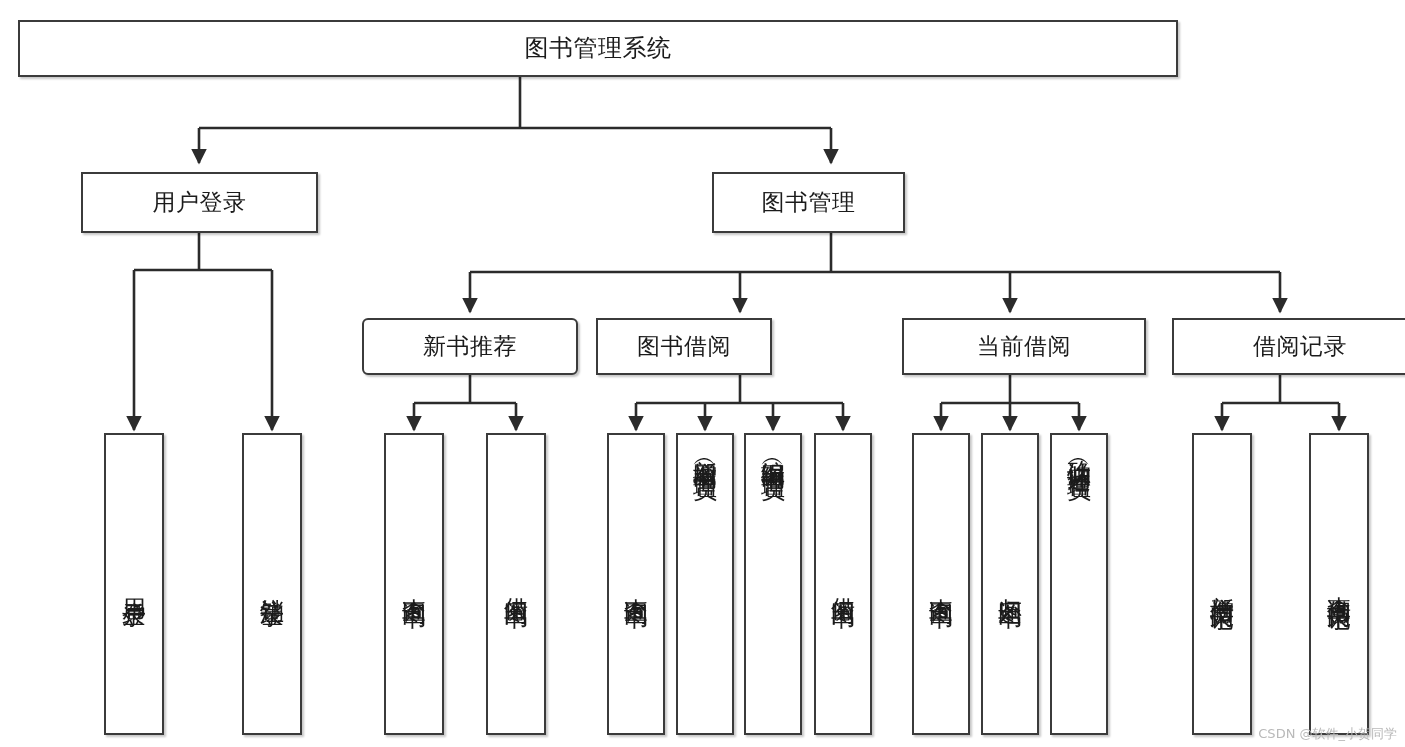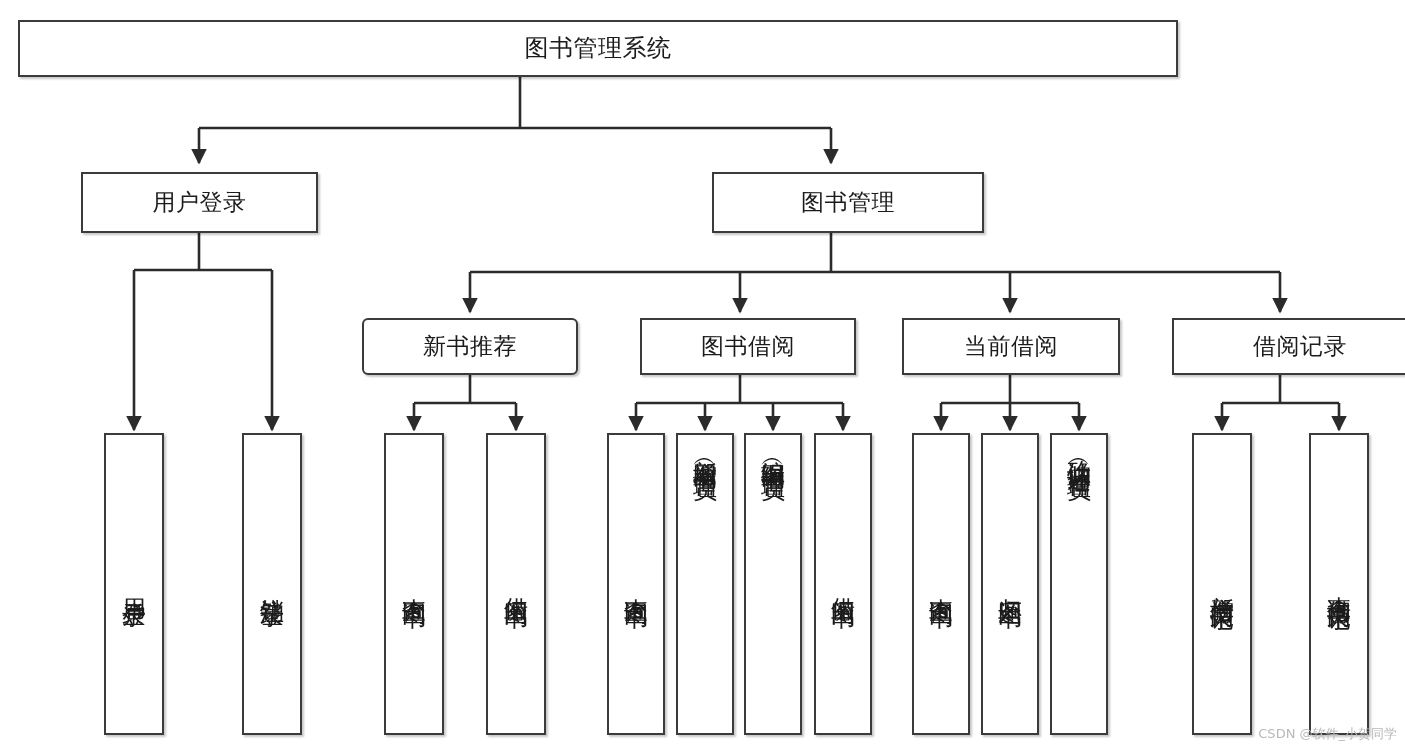--- a/index.html
+++ b/index.html
@@ -135,31 +135,31 @@
     </g>
   </svg>
 
   <div class="node horiz root" style="left:18px; top:13px; width:1160px; height:57px;margin-top:7px;">
     <span class="label">图书管理系统</span>
   </div>
 
   <div class="node horiz" style="left:81px; top:172px; width:237px; height:61px;">
     <span class="label">用户登录</span>
   </div>
-  <div class="node horiz" style="left:712px; top:172px; width:272px; height:61px;">
+  <div class="node horiz" style="left:712px; top:172px; width:193px; height:61px;">
     <span class="label">图书管理</span>
   </div>
 
   <div class="node horiz" style="left:362px; top:318px; width:216px; height:57px;border-radius:6px;">
     <span class="label">新书推荐</span>
   </div>
-  <div class="node horiz" style="left:640px; top:318px; width:216px; height:57px;">
+  <div class="node horiz" style="left:596px; top:318px; width:176px; height:57px;">
     <span class="label">图书借阅</span>
   </div>
-  <div class="node horiz" style="left:902px; top:318px; width:218px; height:57px;">
+  <div class="node horiz" style="left:902px; top:318px; width:244px; height:57px;">
     <span class="label">当前借阅</span>
   </div>
   <div class="node horiz" style="left:1172px; top:318px; width:256px; height:57px;">
     <span class="label">借阅记录</span>
   </div>
 
   <div class="node vert centered" style="left:104px; top:433px; width:60px; height:302px;">
     <span class="label">用户登录</span>
   </div>
   <div class="node vert centered" style="left:242px; top:433px; width:60px; height:302px;">

